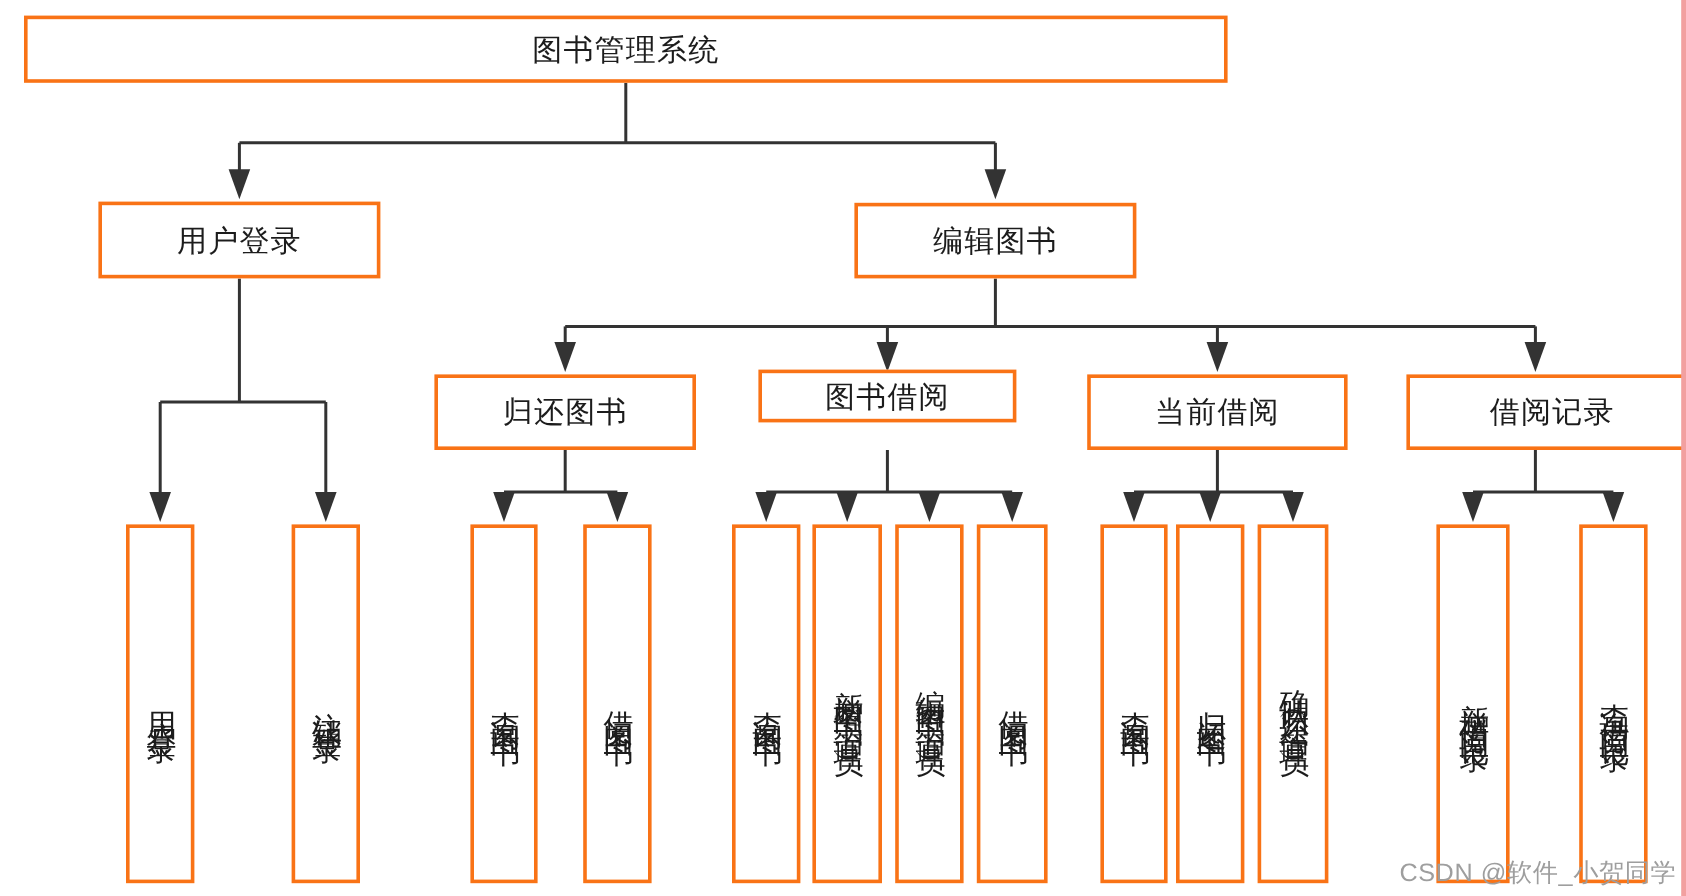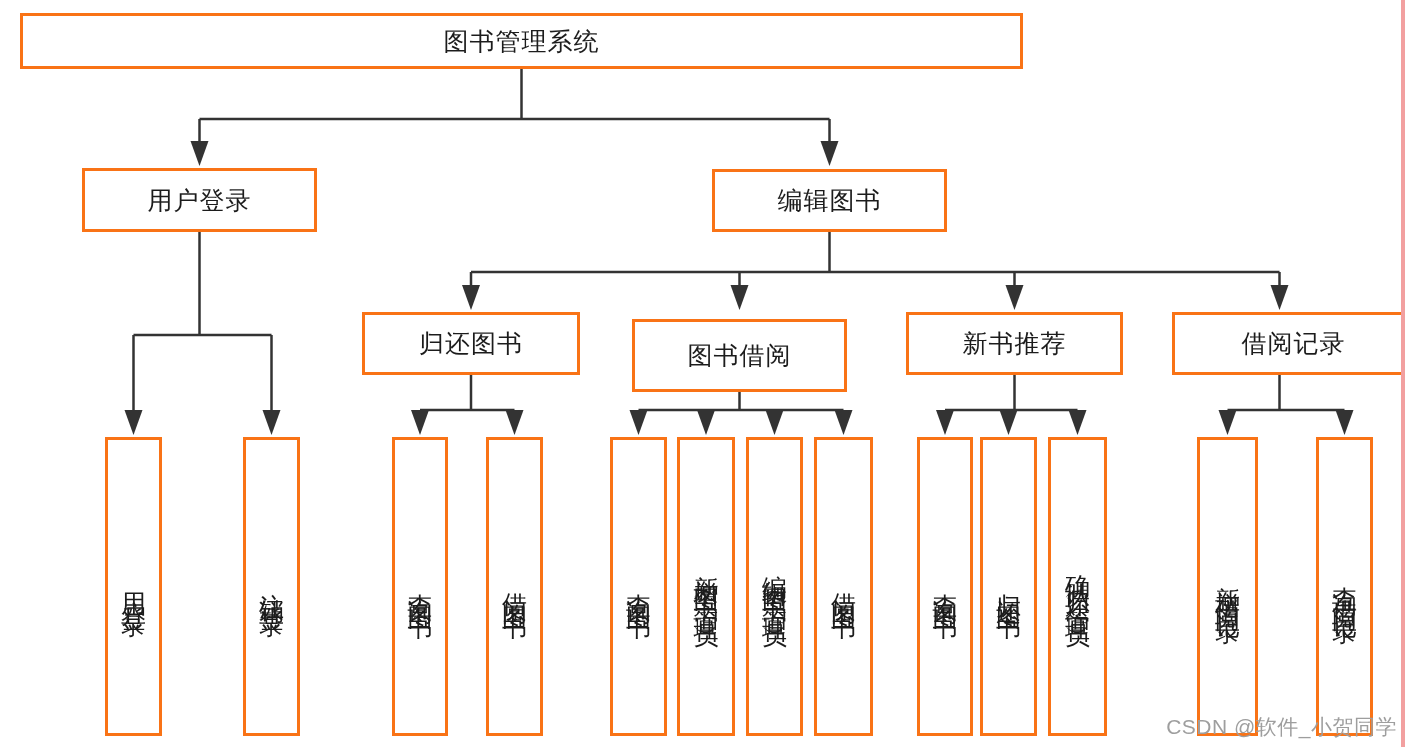--- a/index.html
+++ b/index.html
@@ -92,25 +92,25 @@
   <div class="box hbox" style="left:82px;top:168px;width:235px;height:64px">
     <span>用户登录</span>
   </div>
   <div class="box hbox" style="left:712px;top:169px;width:235px;height:63px">
     <span>编辑图书</span>
   </div>
 
   <div class="box hbox" style="left:362px;top:312px;width:218px;height:63px">
     <span>归还图书</span>
   </div>
-  <div class="box hbox" style="left:632px;top:319px;width:215px;height:73px">
+  <div class="box hbox" style="left:632px;top:308px;width:215px;height:44px">
     <span>图书借阅</span>
   </div>
   <div class="box hbox" style="left:906px;top:312px;width:217px;height:63px">
-    <span>新书推荐</span>
+    <span>当前借阅</span>
   </div>
   <div class="box hbox" style="left:1172px;top:312px;width:243px;height:63px">
     <span>借阅记录</span>
   </div>
 
   <div class="box vbox" style="left:105px;top:437px;width:57px;height:299px">
     <span class="vtext">用户登录</span>
   </div>
   <div class="box vbox" style="left:243px;top:437px;width:57px;height:299px">
     <span class="vtext">注销登录</span>

